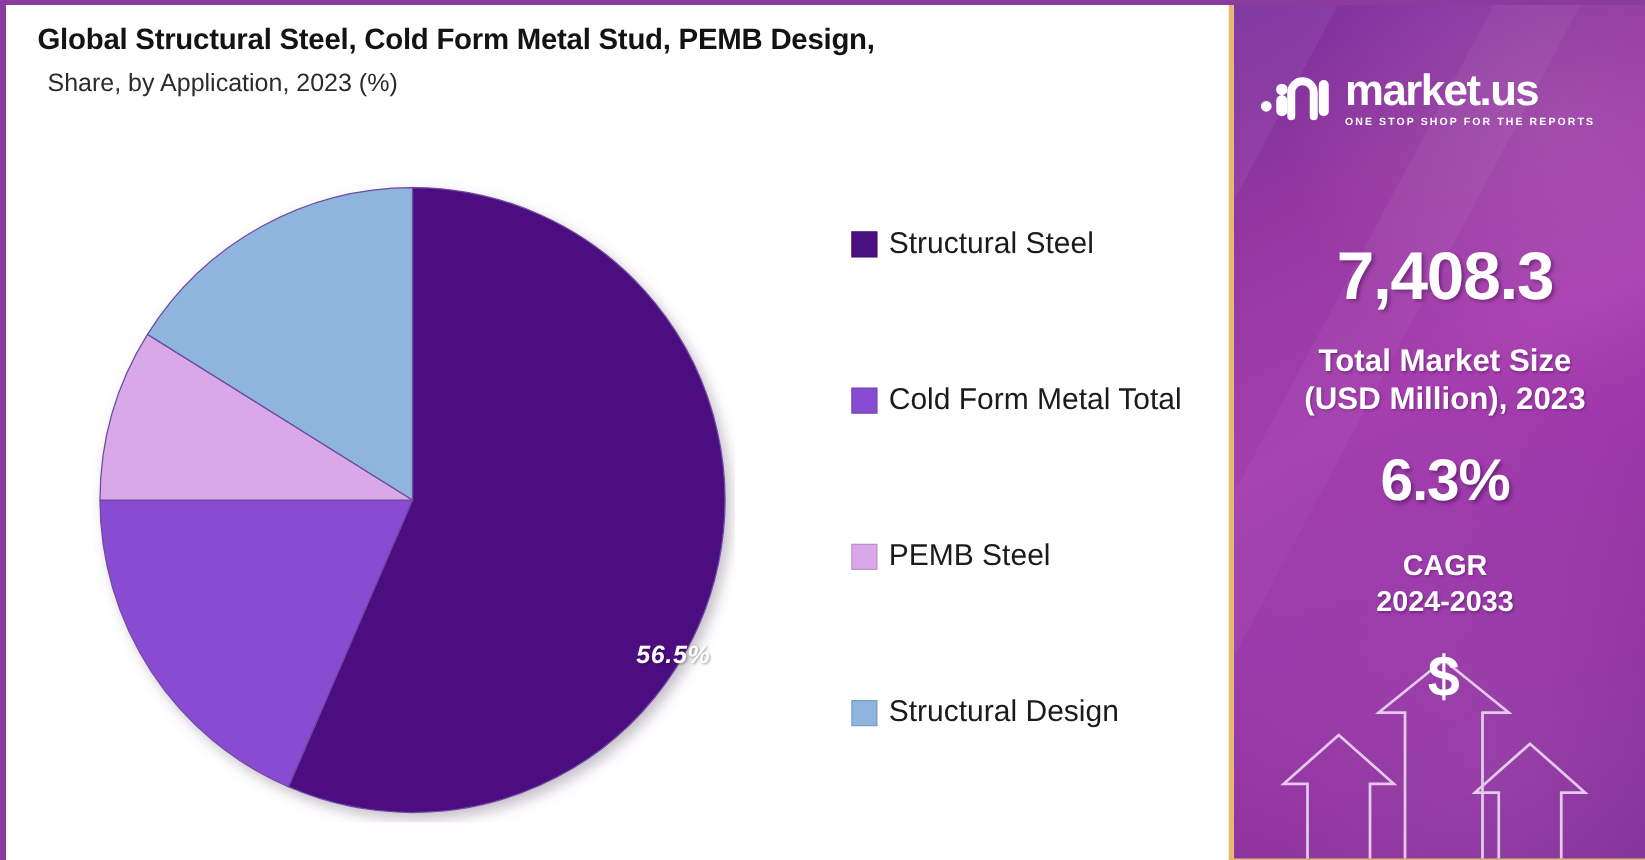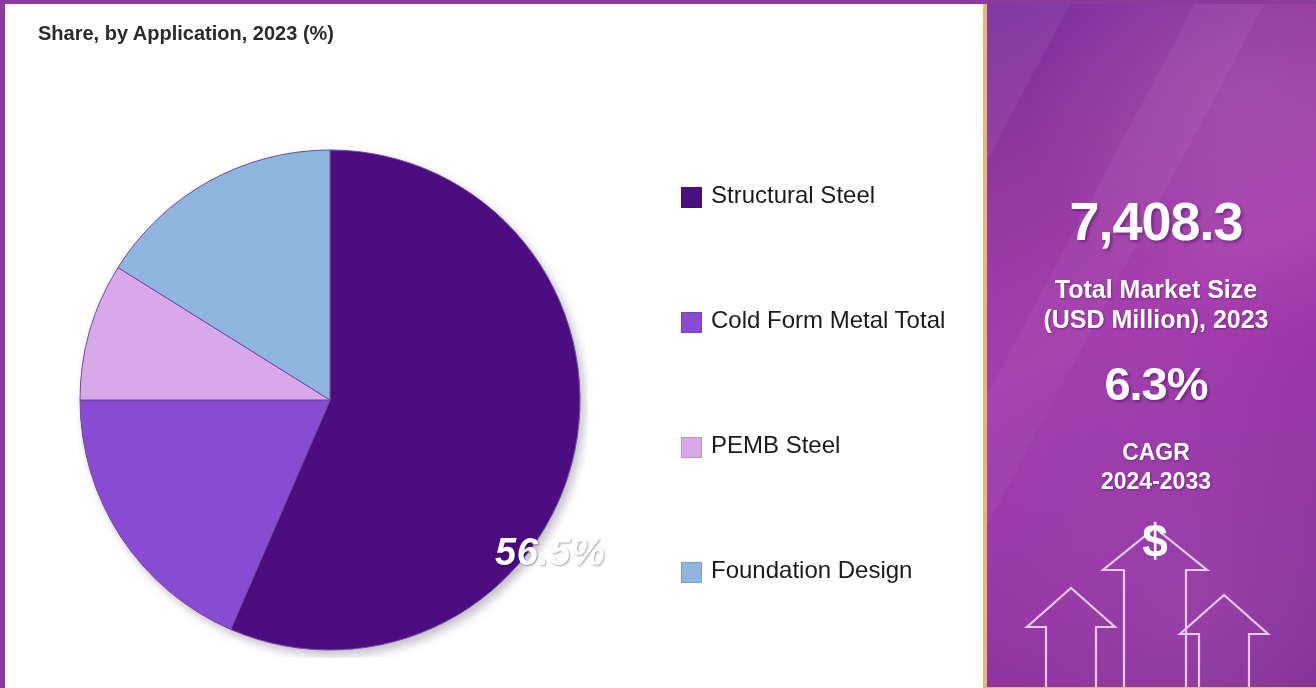--- a/index.html
+++ b/index.html
@@ -9,31 +9,31 @@
          border-left:5px solid #8B3A9E;border-top:4px solid #8B3A9E;
          border-right:0;border-bottom:0;background:#ffffff;}
 
   
   #chart-panel{position:absolute;left:0;top:0;width:978px;height:684px;background:#fff;}
 
   #title-block{position:absolute;left:25px;top:10px;width:900px;}
   .title-line{font-size:23.5px;font-weight:bold;color:#131313;letter-spacing:-0.2px;
               line-height:34px;white-space:nowrap;}
   #subtitle{font-size:20px;color:#2b2b2b;line-height:30px;margin-top:4px;margin-left:8px;
-            white-space:nowrap;font-weight:700;}
+            white-space:nowrap;font-weight:400;}
 
   #pie-wrap{position:absolute;left:68px;top:139px;width:515px;height:515px;}
   #pie-svg{display:block;width:515px;height:515px;}
 
-  #pie-label{position:absolute;left:422px;top:370px;font-size:38px;font-weight:bold;
+  #pie-label{position:absolute;left:436px;top:370px;font-size:20px;font-weight:bold;
              font-style:italic;color:#ffffff;letter-spacing:0.5px;
-             text-shadow:1px 1px 2px rgba(0,0,0,.35);margin-top:18px;}
+             text-shadow:1px 1px 2px rgba(0,0,0,.35);}
 
   #legend{position:absolute;left:676px;top:178px;width:300px;}
-  .legend-row{display:flex;align-items:flex-end;height:26px;margin-bottom:99px;}
+  .legend-row{display:flex;align-items:center;height:26px;margin-bottom:99px;}
   .legend-row:last-child{margin-bottom:0;}
   .swatch{width:19px;height:19px;flex:0 0 19px;margin-right:9px;border:1px solid rgba(0,0,0,.12);}
   .legend-label{font-size:24px;color:#1b1b1b;white-space:nowrap;line-height:26px;}
 
   
   #stat-panel{position:absolute;left:978px;top:0;width:338px;height:688px;
               box-sizing:border-box;
               border-left:4px solid #E3B96B;border-right:4px solid #E3B96B;
               border-bottom:5px solid #E3B96B;border-top:0;
               background:linear-gradient(152deg,#7A2F9E 0%,#93379F 22%,#A93FB0 45%,#9A35A8 62%,#8B2E9B 80%,#7C2C93 100%);
@@ -66,20 +66,21 @@
   #arrows-svg{position:absolute;left:0;bottom:0;width:338px;height:165px;}
 </style>
 </head>
 <body>
 
 <div id="frame">
 
   <div id="chart-panel">
 
     <div id="title-block">
+      <div class="title-line">Global Structural Steel, Cold Form Metal Stud, PEMB Design,</div>
       <div id="subtitle">Share, by Application, 2023 (%)</div>
     </div>
 
     <div id="pie-wrap">
       <svg id="pie-svg" viewBox="0 0 515 515">
         <defs>
           <filter id="pieShadow" x="-20%" y="-20%" width="150%" height="150%">
             <feDropShadow dx="4" dy="5" stdDeviation="5" flood-color="#6a5570" flood-opacity="0.38"></feDropShadow>
           </filter>
         </defs>
@@ -104,28 +105,43 @@
       <div class="legend-row">
         <span class="swatch" style="background: rgb(138, 75, 211);"></span>
         <span class="legend-label">Cold Form Metal Total</span>
       </div>
       <div class="legend-row">
         <span class="swatch" style="background: rgb(217, 168, 232);"></span>
         <span class="legend-label">PEMB Steel</span>
       </div>
       <div class="legend-row">
         <span class="swatch" style="background: rgb(143, 180, 222);"></span>
-        <span class="legend-label">Foundation Design</span>
+        <span class="legend-label">Structural Design</span>
       </div>
     </div>
   </div>
 
   <div id="stat-panel">
     <div id="panel-texture"></div>
 
+    <div id="logo-row">
+      <span id="logo-mark">
+        <svg width="62" height="48" viewBox="0 0 62 48">
+          <circle cx="8" cy="33" r="4.3" fill="#fff"></circle>
+          <circle cx="20.5" cy="19.5" r="4.6" fill="#fff"></circle>
+          <rect x="16" y="24" width="9" height="17" rx="4.5" fill="#fff"></rect>
+          <path d="M28 41 L28 22 A9 9 0 0 1 46 22 L46 41" fill="none" stroke="#fff" stroke-width="6.4" stroke-linecap="round"></path>
+          <rect x="50" y="12" width="8" height="29" rx="4" fill="#fff"></rect>
+        </svg>
+      </span>
+      <span id="logo-text-wrap">
+        <span id="logo-word">market.us</span>
+        <span id="logo-tag">ONE STOP SHOP FOR THE REPORTS</span>
+      </span>
+    </div>
 
     <div class="stat-big" id="market-size-value">7,408.3</div>
     <div class="stat-sub" id="market-size-label">
       <div>Total Market Size</div>
       <div>(USD Million), 2023</div>
     </div>
 
     <div class="stat-big" id="cagr-value">6.3%</div>
     <div class="stat-sub" id="cagr-label">
       <div>CAGR</div>

